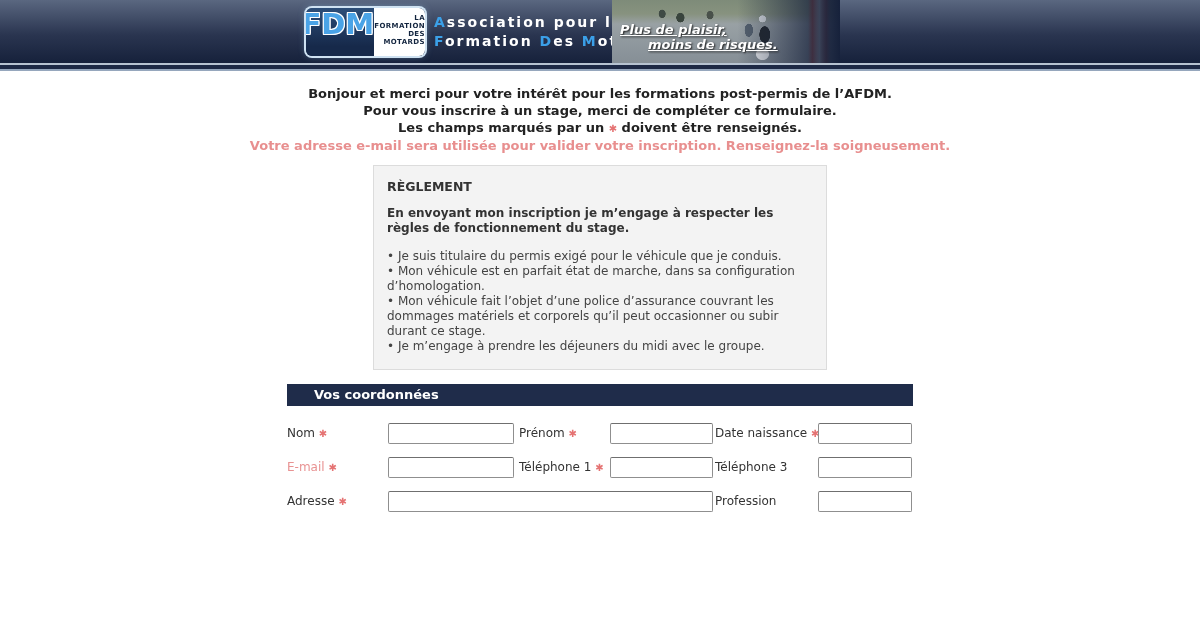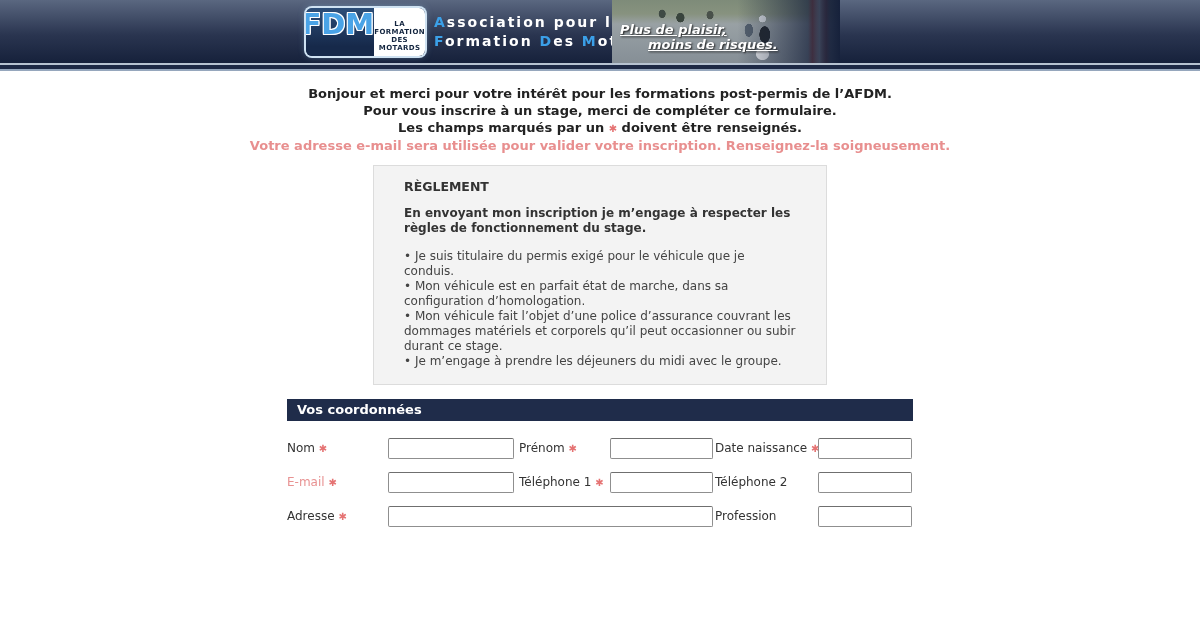--- a/index.html
+++ b/index.html
@@ -14,21 +14,21 @@
   .hdr-stripe3 { height:2px; background:#96a7bd; }
 
   .logo-badge { position:absolute; left:306px; top:8px; width:119px; height:48px;
     border-radius:6px; background:linear-gradient(180deg,#2d4e78 0%,#16294a 80%);
     box-shadow:0 0 0 2px #cfe2f2, 0 0 7px rgba(150,200,240,.55);
     display:flex; justify-content:flex-end; overflow:hidden; }
   .logo-acronym { text-align:center; font-size:29px; font-weight:bold; line-height:33px;
     color:#4aa3e6; letter-spacing:0px;
     text-shadow:1px 0 #fff,-1px 0 #fff,0 1px #fff,0 -1px #fff,1px 1px #fff,-1px -1px #fff,1px -1px #fff,-1px 1px #fff; }
   .logo-tagline { background:#fff; color:#13253f; font-size:7px; font-weight:bold;
-    text-align:center; padding:12px 0 1px; letter-spacing:.4px; }
+    text-align:right; padding:6px 0 1px; letter-spacing:.4px; }
 
   .hdr-title { position:absolute; left:434px; top:13px; color:#fff; font-size:14px;
     letter-spacing:2px; line-height:19px; font-weight:bold; white-space:nowrap; }
   .hdr-title .lead { color:#3ba0e8; }
 
   .hdr-photo { position:absolute; left:612px; top:0; width:228px; height:63px;
     background:
       radial-gradient(9px 14px at 67% 55%, #23282e 58%, rgba(0,0,0,0) 62%),
       radial-gradient(7px 11px at 60% 48%, #55616e 58%, rgba(0,0,0,0) 62%),
       radial-gradient(6px 6px at 66% 30%, #dfe3e6 55%, rgba(0,0,0,0) 62%),
@@ -47,31 +47,31 @@
 
   
   .intro { margin-top:16px; text-align:center; font-size:13px; font-weight:bold;
     color:#222; }
   .intro p { margin-bottom:4px; line-height:13px; }
   .intro .salmon { color:#e88f8f; }
   .star { color:#e57373; font-size:10px; }
 
   
   .reglement { width:454px; margin:13px auto 0; background:#f3f3f3;
-    border:1px solid #dcdcdc; padding:13px 30px 15px; font-size:12px; color:#444; }
+    border:1px solid #dcdcdc; padding:13px 13px 15px; font-size:12px; color:#444; }
   .reglement .rg-title { font-weight:bold; color:#333; margin-bottom:12px; font-size:12.5px; }
   .reglement .rg-intro { font-weight:bold; color:#333; margin-bottom:13px; line-height:15px; }
   .reglement ul { list-style:none; }
   .reglement li { line-height:15px; }
   .reglement li::before { content:"• "; }
   .reglement .rg-disclaimer { font-style:italic; color:#555; margin-top:13px; line-height:16px; }
 
   
   .section-bar { width:626px; margin:14px auto 0; height:22px; line-height:22px;
-    background:#1f2c4a; color:#fff; font-size:13px; font-weight:bold; padding-left:10px; }
+    background:#1f2c4a; color:#fff; font-size:13px; font-weight:bold; padding-left:27px; }
 
   .form-wrap { width:626px; margin:10px auto 0; }
   .frow { display:grid; grid-template-columns:101px 131px 91px 105px 103px 95px;
     align-items:center; height:34px; }
   .flabel { font-size:12px; color:#333; white-space:nowrap; }
   .flabel.salmon { color:#e89292; }
   input.fin { height:21px; width:126px; border:1px solid #8f8f8f; border-top-color:#6f6f6f;
     border-radius:2px; background:#fff; padding:0 4px; font-size:12px; }
   input.fin.w2 { width:103px; }
   input.fin.w3 { width:94px; }
@@ -130,21 +130,21 @@
     <div><input class="fin w2" type="text" style=""></div>
     <div class="flabel"><span>Date naissance</span> <span class="star">✱</span></div>
     <div><input class="fin w3" type="text" style=""></div>
   </div>
 
   <div class="frow">
     <div class="flabel salmon"><span>E-mail</span> <span class="star">✱</span></div>
     <div><input class="fin" type="text" style=""></div>
     <div class="flabel"><span>Téléphone 1</span> <span class="star">✱</span></div>
     <div><input class="fin w2" type="text" style=""></div>
-    <div class="flabel"><span>Téléphone 2</span></div>
+    <div class="flabel"><span>Téléphone 3</span></div>
     <div><input class="fin w3" type="text" style=""></div>
   </div>
 
   <div class="frow">
     <div class="flabel"><span>Adresse</span> <span class="star">✱</span></div>
     <div style="grid-column:2 / span 3;"><input class="fin wide" type="text" style=""></div>
     <div class="flabel"><span>Profession</span></div>
     <div><input class="fin w3" type="text" style=""></div>
   </div>
 

